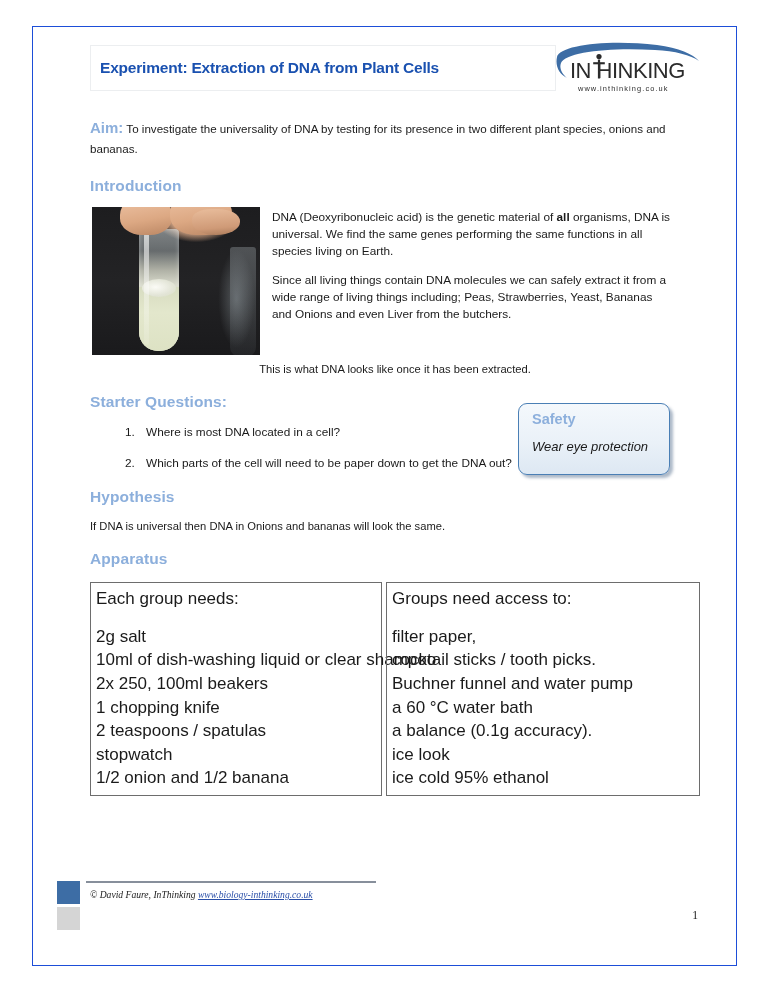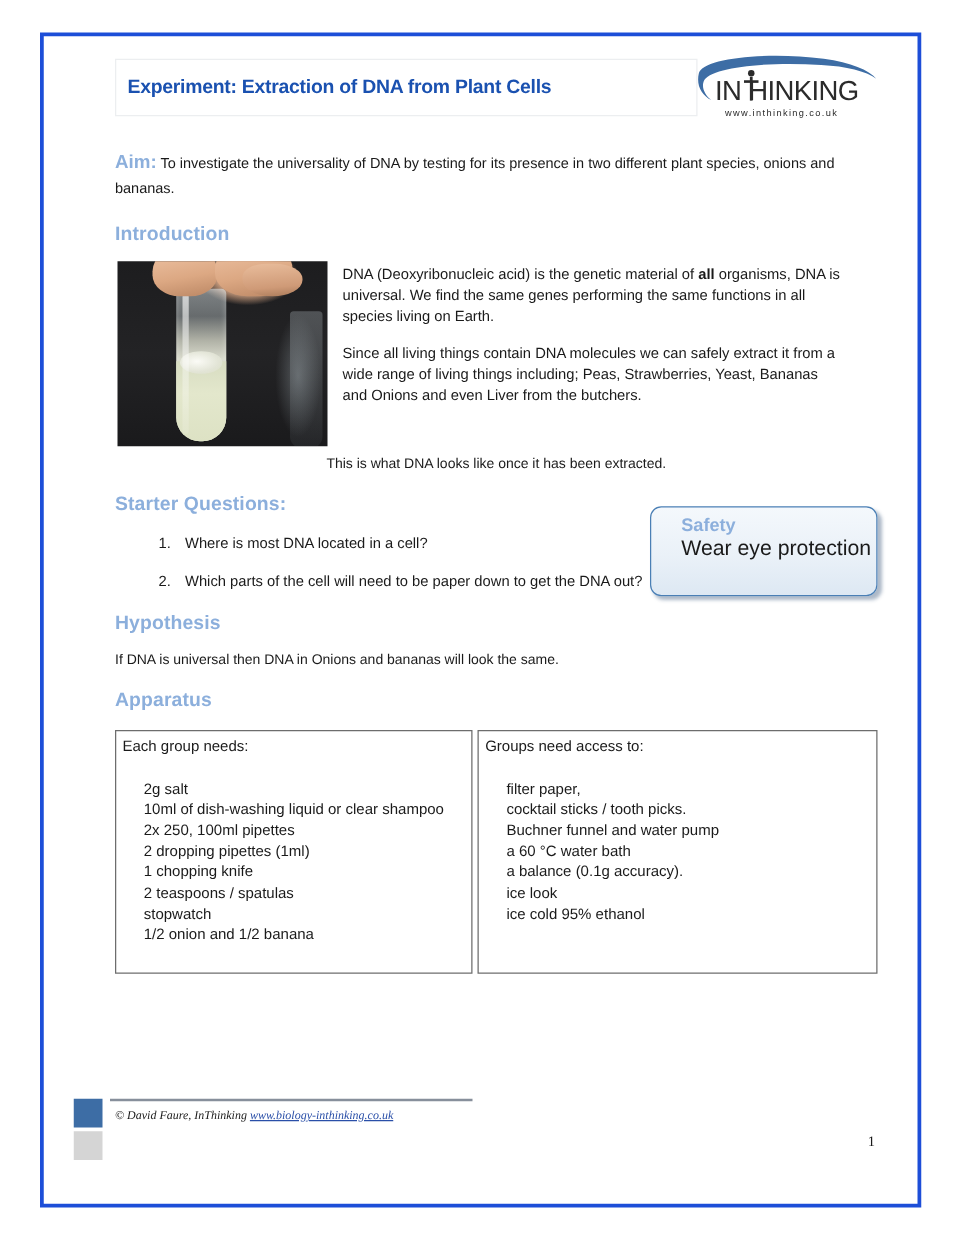--- a/index.html
+++ b/index.html
@@ -13,21 +13,21 @@
     font-family: "Liberation Sans", sans-serif;
     -webkit-font-smoothing: antialiased;
   }
 
   .page {
     position: absolute;
     left: 32px;
     top: 26px;
     width: 705px;
     height: 940px;
-    border: 3px solid #1d4ed8;
+    border: 1px solid #1d4ed8;
     background: #ffffff;
     box-sizing: border-box;
   }
 
   .inner {
     position: absolute;
     left: 57px;
     top: 12px;
     width: 610px;
   }
@@ -184,37 +184,39 @@
     font-size: 11.2px;
     color: #1a1a1a;
     text-align: center;
   }
 
   
   .safety-box {
     position: absolute;
     left: 428px;
     top: 196px;
-    width: 182px;
+    width: 152px;
     height: 72px;
     border: 1.6px solid #4a7fb5;
     border-radius: 9px;
     background: linear-gradient(180deg, #f4f8fc 0%, #eaf1f8 55%, #dde8f3 100%);
     box-shadow: 3px 3px 3px rgba(40,70,110,0.38);
     box-sizing: border-box;
-    padding: 7px 0 0 24px;
+    padding: 7px 0 0 13px;
   }
   .safety-title {
     color: #8cafdc;
     font-size: 14.5px;
     font-weight: bold;
   }
   .safety-text {
-    font-size: 17px;
-    color: #1a1a1a;
+    margin-top: 12px;
+    font-size: 13px;
+    color: #1a1a1a;
+    font-style: italic;
   }
 
   
   ol.questions {
     margin: 14px 0 0 0;
     padding-left: 48px;
     font-size: 11.8px;
     color: #1a1a1a;
   }
   ol.questions li { margin-bottom: 17px; padding-left: 8px; }
@@ -228,28 +230,28 @@
   
   .app-table {
     margin-top: 14px;
     display: flex;
     gap: 4px;
   }
   .app-cell {
     border: 1px solid #6d6d6d;
     box-sizing: border-box;
     padding: 4px 5px 5px 5px;
-    font-size: 12px;
+    font-size: 17px;
     color: #1a1a1a;
     line-height: 1.39;
   }
   .app-cell.left  { width: 292px; }
   .app-cell.right { width: 352px; }
   .app-head { margin-bottom: 14px; }
-  .app-cell ul { list-style: none; margin: 17px; padding: 0; }
+  .app-cell ul { list-style: none; margin: 0; padding: 0; }
   .app-cell ul li { white-space: nowrap; }
 
   
   .footer {
     position: absolute;
     left: 24px;
     bottom: 22px;
     width: 660px;
     height: 62px;
   }
@@ -359,22 +361,21 @@
     <h2 class="sec">Hypothesis</h2>
     <div class="hypo-text">If DNA is universal then DNA in Onions and bananas will look the same.</div>
 
     <h2 class="sec">Apparatus</h2>
     <div class="app-table">
       <div class="app-cell left">
         <div class="app-head">Each group needs:</div>
         <ul>
           <li>2g salt</li>
           <li>10ml of dish-washing liquid or clear shampoo</li>
-          <li>2x 250, 100ml  pipettes</li>
-          <li>2 dropping pipettes (1ml)</li>
+          <li>2x 250, 100ml  beakers</li>
           <li>1 chopping knife</li>
           <li>2 teaspoons / spatulas</li>
           <li>stopwatch</li>
           <li>1/2 onion and 1/2 banana</li>
         </ul>
       </div>
       <div class="app-cell right">
         <div class="app-head">Groups need access to:</div>
         <ul>
           <li>filter paper,</li>

